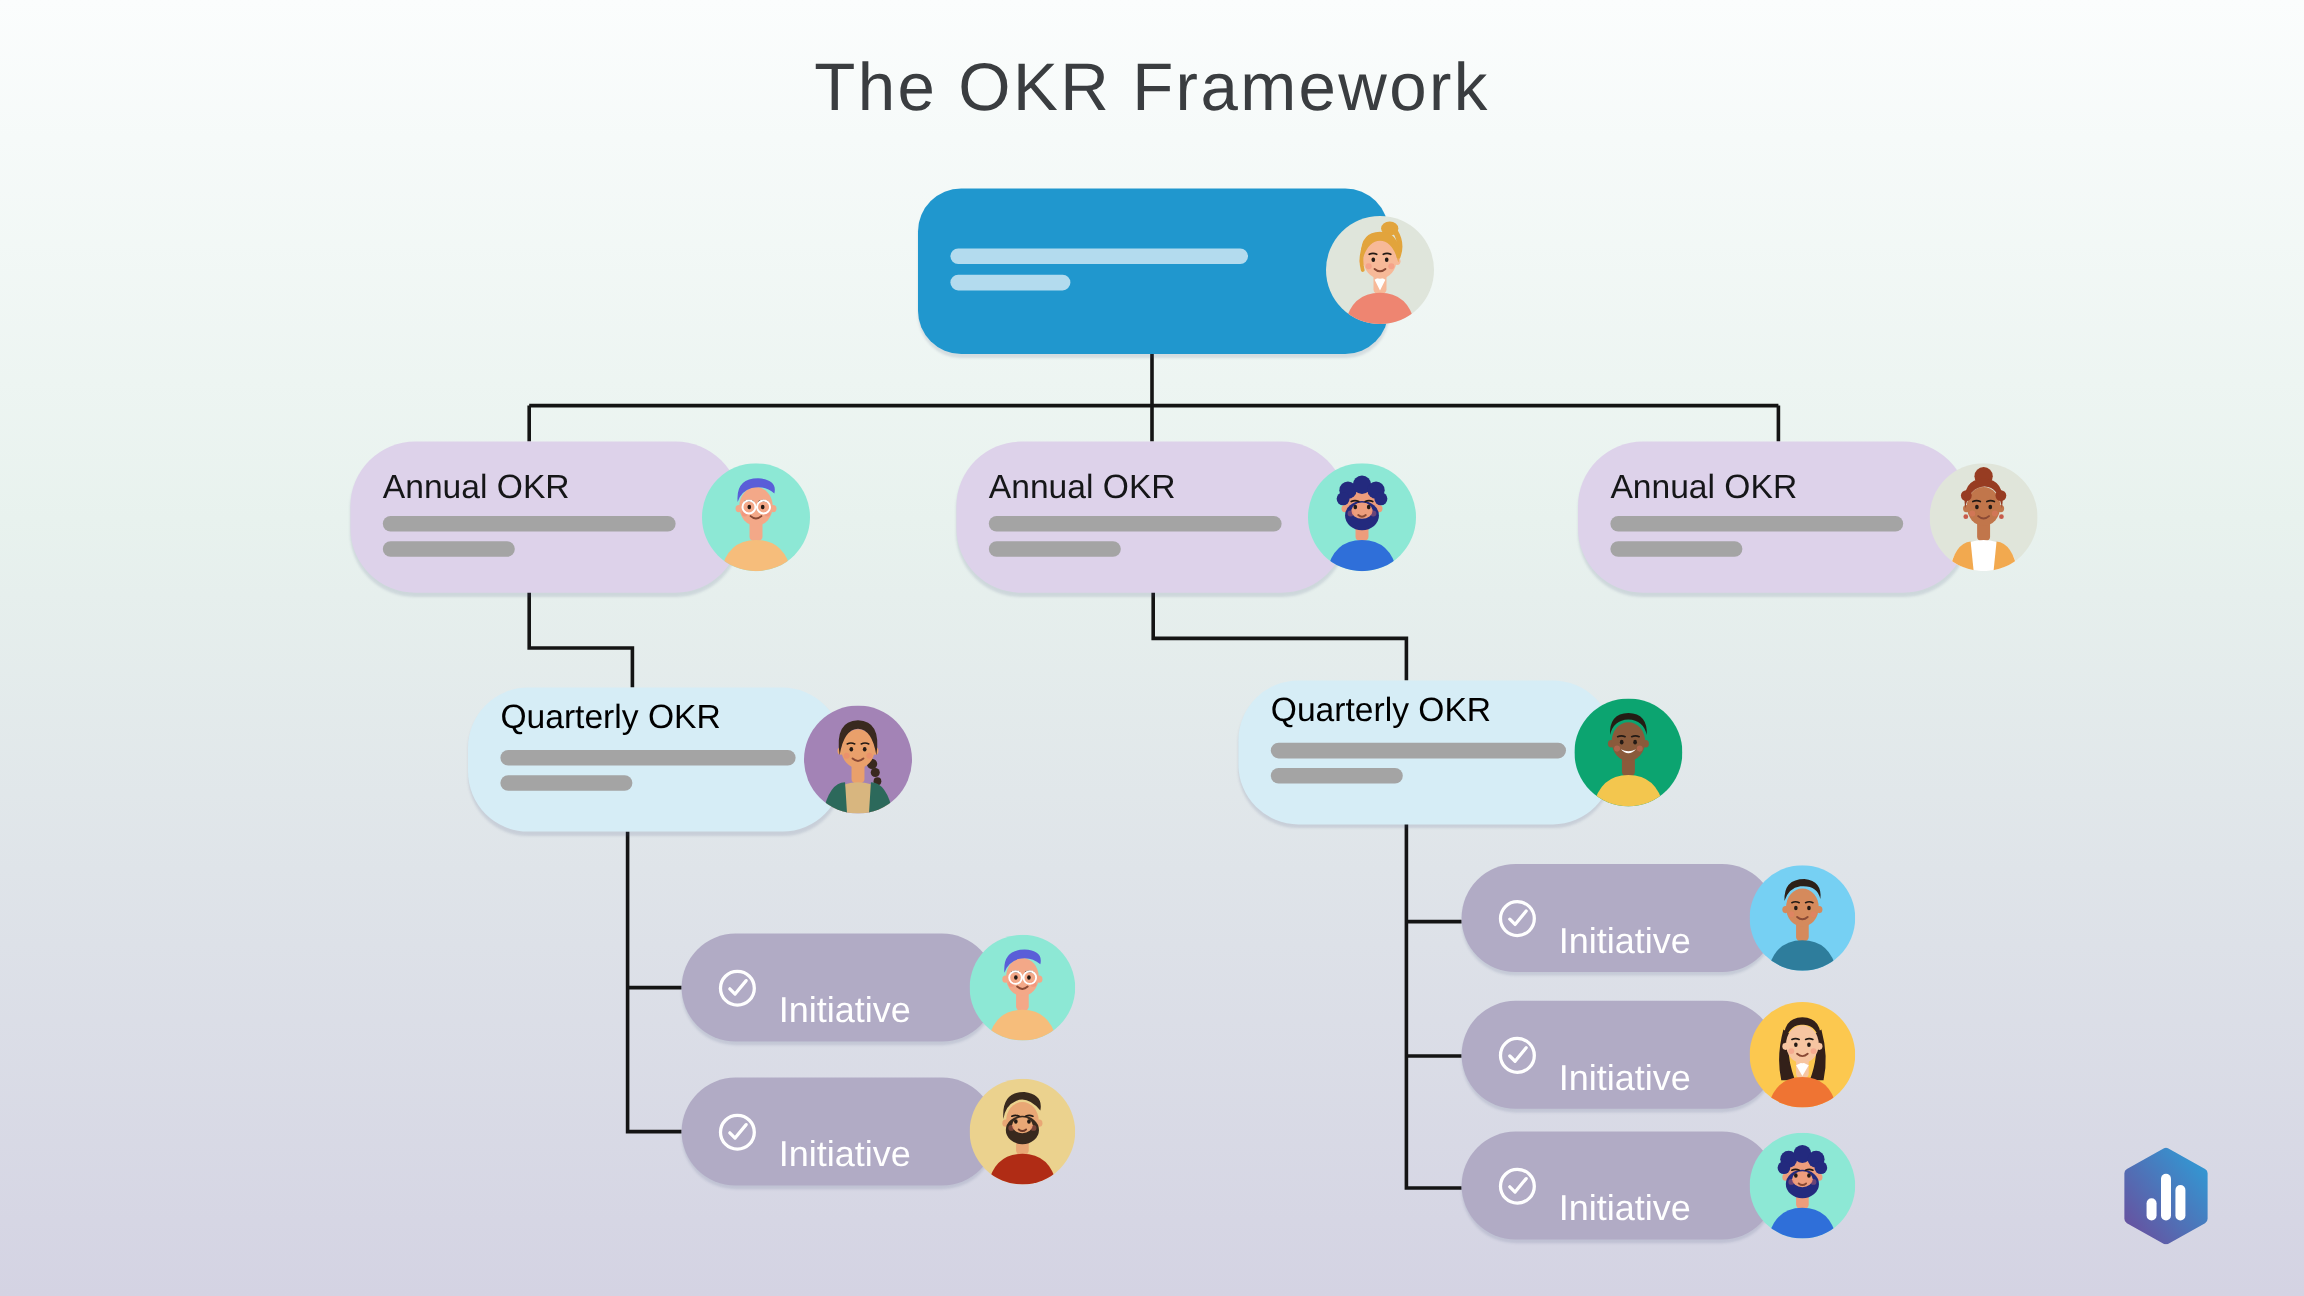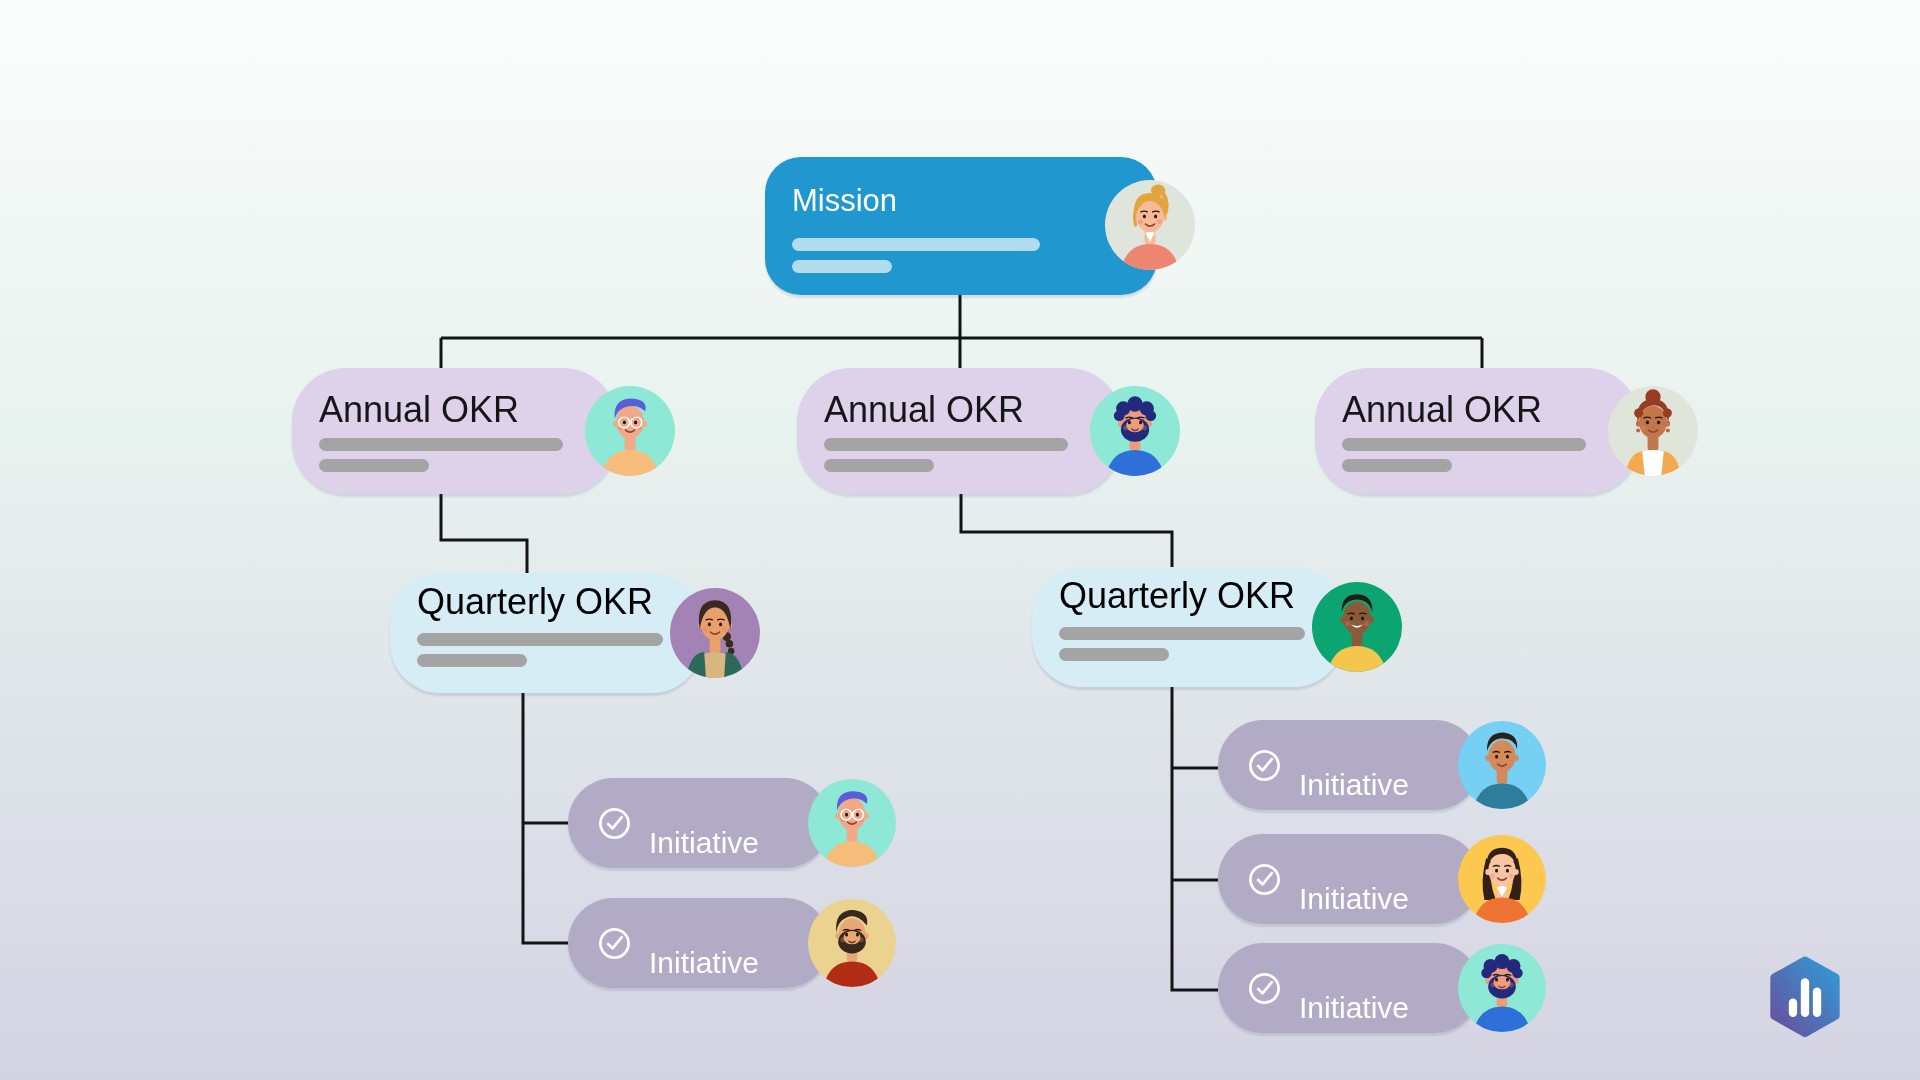--- a/index.html
+++ b/index.html
@@ -22,21 +22,21 @@
   }
   .mission .nlabel{font-size:31px;}
   .annual{
     width:325px;height:126px;border-radius:54px;
     background:var(--annual-bg);color:#151618;padding:24px 0 0 27px;box-sizing:border-box;
   }
   .quarterly{
     width:312px;height:120px;border-radius:50px;
     background:var(--quarterly-bg);color:#000000;padding:11px 0 0 27px;box-sizing:border-box;
   }
-  .annual .nlabel,.quarterly .nlabel{font-size:36px;font-weight:400;}
+  .annual .nlabel,.quarterly .nlabel{font-size:28px;font-weight:400;}
   .initiative{
     width:262px;height:90px;border-radius:45px;
     background:var(--initiative-bg);color:#ffffff;
     display:flex;align-items:center;gap:17px;padding-left:29px;box-sizing:border-box;
   }
   .initiative .nlabel{font-size:30px;margin-top:40px;}
   .check{width:35px;height:35px;flex:0 0 auto;}
   .bar{height:13px;border-radius:6.5px;background:var(--bar-gray);}
   .mission .bar{background:var(--bar-light);}
   .mission .b1{width:248px;margin-top:22px;}
@@ -51,30 +51,30 @@
   .annual .avatar{width:90px;height:90px;right:-58px;top:18px;}
   .quarterly .avatar{width:90px;height:90px;right:-58px;top:15px;}
   .initiative .avatar{width:88px;height:88px;right:-66px;top:1px;}
   .logo{position:absolute;left:1768px;top:956px;width:74px;height:82px;z-index:2;}
 </style>
 </head>
 <body>
 
 <div id="stage">
 
+  <div class="title">The OKR Framework</div>
 
   <svg id="connectors" width="1920" height="1080">
     <path id="connector-path" fill="none" stroke-width="3" stroke-linejoin="miter" d="M960 295 V338 M441 338 H1482 M441 338 V368 M960 338 V368 M1482 338 V368
          M441 493 V540 H527 V573 M961 493 V532 H1172 V567
          M523 693 V943 H568 M523 823 H568
          M1172 685 V990 H1218 M1172 768 H1218 M1172 880 H1218" stroke="#141414"></path>
   </svg>
 
   <div class="node mission">
-    <div class="nlabel">Mission</div>
     <div class="bar b1"></div>
     <div class="bar b2"></div>
     <div class="avatar">
         <svg viewBox="0 0 100 100">
     <defs>
             <clipPath id="clip0">
               <circle cx="50" cy="50" r="50"></circle>
             </clipPath>
           </defs>
     <circle cx="50" cy="50" r="50" fill="#dfe5db"></circle>

